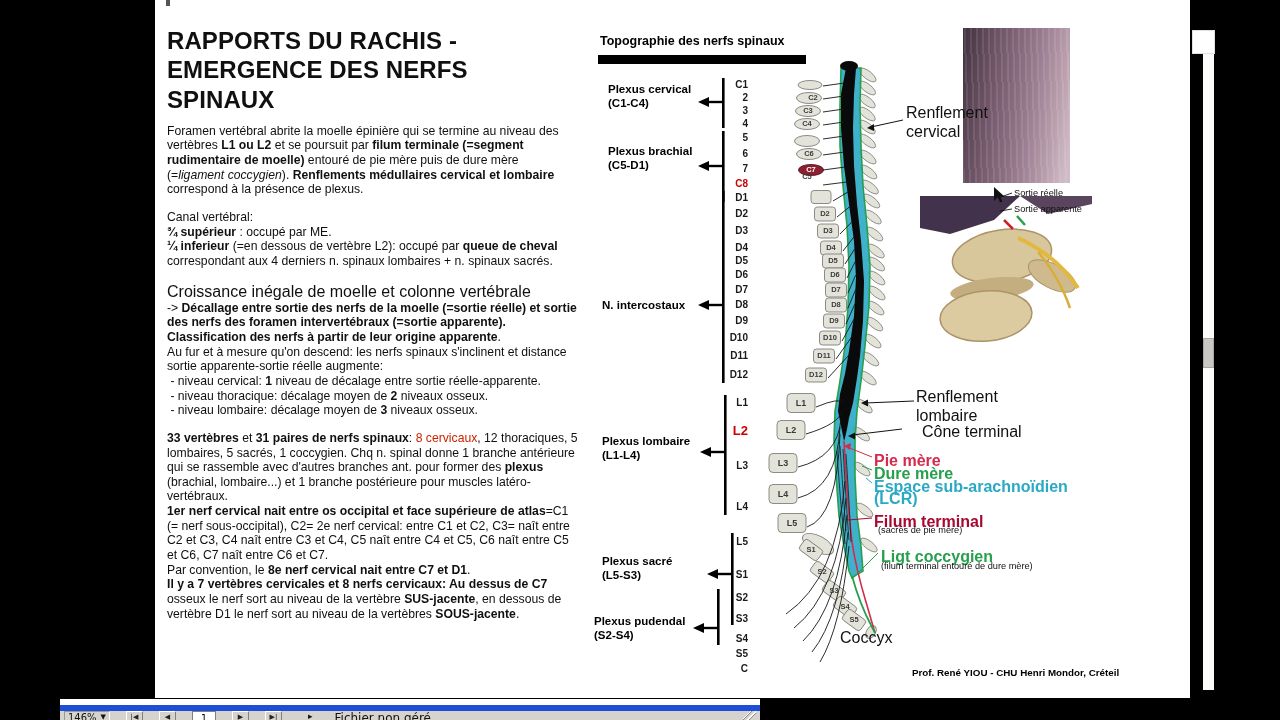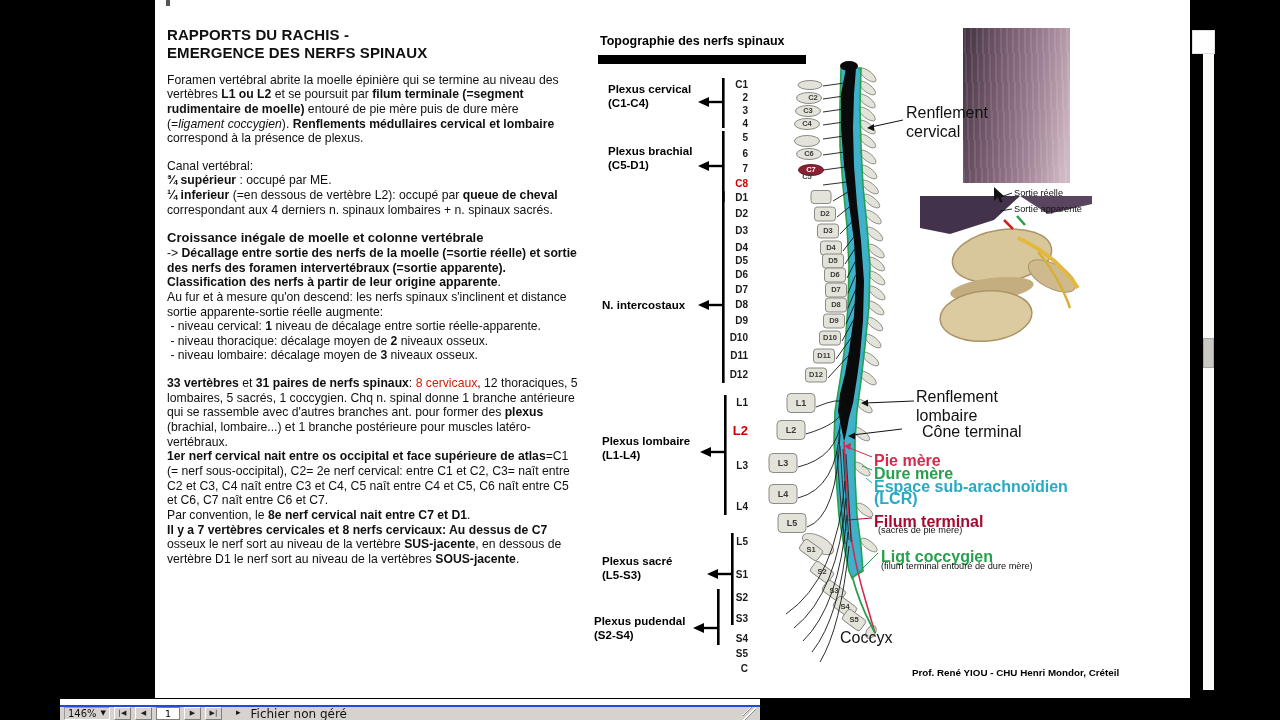--- a/index.html
+++ b/index.html
@@ -1,24 +1,24 @@
 <!DOCTYPE html>
 <html><head>
 <meta charset="utf-8">
 <style>
 *{margin:0;padding:0;box-sizing:border-box}
 html,body{width:1280px;height:720px}
 body{background:#000;position:relative;overflow:hidden;font-family:"Liberation Sans",sans-serif}
 .page{position:absolute;left:155px;top:0;width:1035px;height:698px;background:#fff}
 .stray{position:absolute;left:11px;top:0;width:4px;height:6px;background:#555}
 .text-col{position:absolute;left:12px;top:26px;width:412px;color:#101010}
-.doc-title{font-size:15px;font-weight:bold;line-height:1.22;letter-spacing:.1px}
+.doc-title{font-size:24px;font-weight:bold;line-height:1.22;letter-spacing:.1px}
 .body-text{margin-top:10px;font-size:12.2px;line-height:1.2}
 .body-text p{margin:0 0 13px}
-.phead{font-weight:bold;font-size:13px}
+.phead{font-weight:normal;font-size:16px}
 .b{font-weight:bold}
 .i{font-style:italic}
 .diagram{position:absolute;left:435px;top:26px;width:600px;height:672px}
 .spine-svg{position:absolute;left:0;top:0}
 .dg-title{position:absolute;left:10px;top:8px;font-size:12.5px;font-weight:bold;color:#000}
 .dg-bar{position:absolute;left:8px;top:29px;width:208px;height:9px;background:#000}
 .photo1{position:absolute;left:373px;top:2px;width:107px;height:155px;
  background:
   repeating-linear-gradient(88deg, rgba(255,255,255,0.10) 0 2px, rgba(0,0,0,0) 2px 6px),
   linear-gradient(100deg,#3e2f3c 0%,#5d4757 16%,#75596c 32%,#8a6c80 48%,#9f8295 64%,#b89dab 80%,#d0bac5 95%)}
@@ -31,21 +31,21 @@
 .il.lumb{font-size:9px;width:30px;margin-left:-15px}
 .plexus{position:absolute;font-size:11.5px;font-weight:bold;line-height:1.25;color:#000}
 .rlab{position:absolute;font-size:16px;line-height:1.18;color:#101010;white-space:nowrap}
 .rlab.b{font-weight:bold}
 .rlab.sm{font-size:9.2px}
 .credit{position:absolute;left:322px;top:641px;font-size:9.8px;font-weight:bold;color:#000;white-space:nowrap}
 .scroll-up{position:absolute;left:1192px;top:30px;width:23px;height:24px;background:#fff;border:1px solid #e0e0e0}
 .scroll-track{position:absolute;left:1203px;top:54px;width:11px;height:636px;background:#fbfbfa}
 .scroll-thumb{position:absolute;left:1203px;top:338px;width:11px;height:30px;background:#c9c8c3;border:1px solid #a8a7a2}
 .status-strip{position:absolute;left:60px;top:699px;width:700px;height:6px;background:#fff}
-.statusbar{position:absolute;left:60px;top:705px;width:700px;height:15px;background:#d6d3ce;border-top:2px solid #1d4ed8;display:flex;padding:0 4px;gap:4px;font-family:"DejaVu Sans",sans-serif;font-size:10px;color:#111}
+.statusbar{position:absolute;left:60px;top:705px;width:700px;height:15px;background:#d6d3ce;border-top:6px solid #1d4ed8;display:flex;padding:0 4px;gap:16px;font-family:"DejaVu Sans",sans-serif;font-size:10px;color:#111}
 .zoom-combo{display:flex;align-items:center;height:13px;padding:0 3px;border:1px solid;border-color:#9a9a94 #fff #fff #9a9a94;background:#d6d3ce;gap:4px}
 .zoom-arrow{font-size:7px;line-height:7px}
 .sbtn{display:inline-block;min-width:17px;height:13px;background:#d6d3ce;border:1px solid;border-color:#fff #808078 #808078 #fff;font-size:7px;line-height:11px;text-align:center;color:#222;padding:0 1px}
 .page-field{width:24px;height:13px;border:1px solid #808078;background:#fff;font-size:9.5px;text-align:center;font-family:"DejaVu Sans",sans-serif}
 .tab-marker{font-size:9px;margin-left:10px}
 .tab-label{font-size:12px;padding:0 6px;color:#111}
 .grip{margin-left:auto;width:13px;height:13px;background:linear-gradient(135deg,transparent 0 5px,#fff 5px 6px,#888 6px 7px,transparent 7px 9px,#fff 9px 10px,#888 10px 11px,transparent 11px)}
 </style>
 </head>
 <body>

